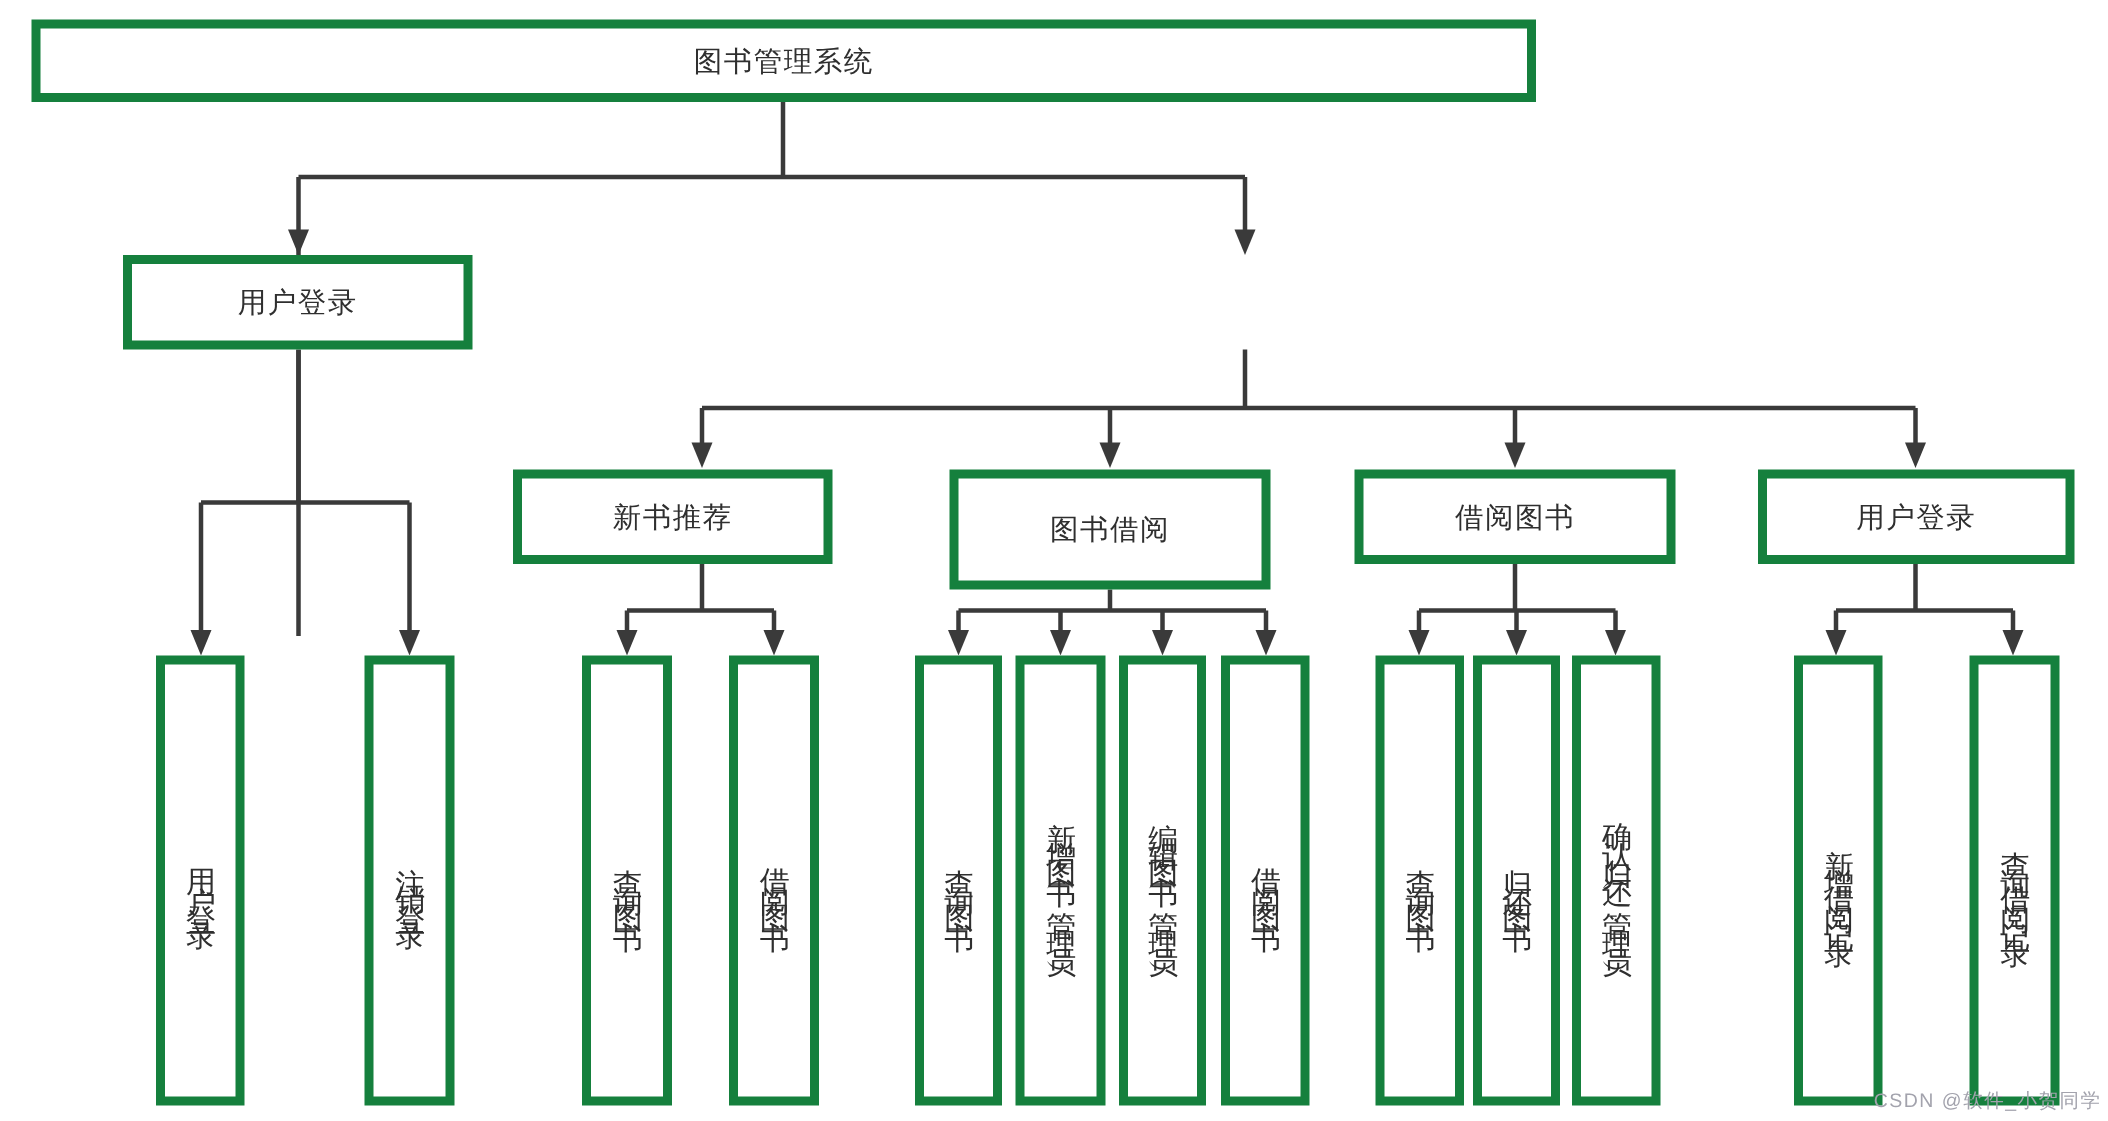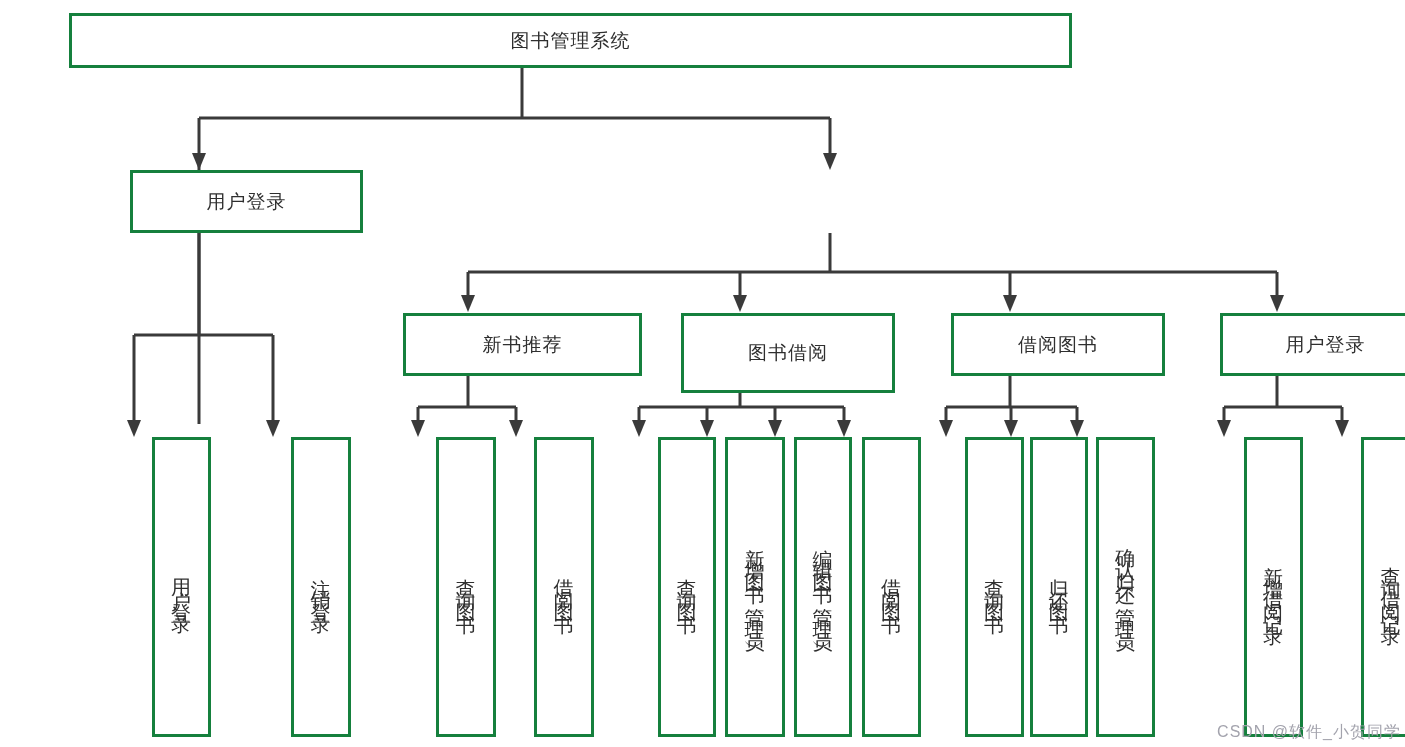--- a/index.html
+++ b/index.html
@@ -2,32 +2,32 @@
 <html><head>
 <meta charset="utf-8">
 <style>
   html,body{margin:0;padding:0;background:#fff;}
   .canvas{
     position:relative;width:1405px;height:747px;background:#ffffff;
     font-family:"Liberation Sans",sans-serif;overflow:hidden;
   }
   .connectors{position:absolute;left:0;top:0;z-index:0;}
   .node{
-    position:absolute;box-sizing:border-box;border:3px solid #15803d;
+    position:absolute;box-sizing:border-box;border:6px solid #15803d;
     background:#ffffff;display:flex;align-items:center;justify-content:center;
-    color:#2f2f2f;z-index:1;margin-left:48px;
+    color:#2f2f2f;z-index:1;
   }
   .node .hlabel{font-size:19px;letter-spacing:1px;white-space:nowrap;}
   .leaf .vlabel{
     writing-mode:vertical-rl;font-size:20px;letter-spacing:12px;
     line-height:1;white-space:nowrap;
   }
   .watermark{
     position:absolute;right:4px;bottom:4px;z-index:2;
-    font-size:16px;color:#a3a3ad;letter-spacing:1px;white-space:nowrap;
+    font-size:13px;color:#a3a3ad;letter-spacing:1px;white-space:nowrap;
   }
 </style>
 </head>
 <body>
 
 <div class="canvas">
 
   <svg class="connectors" width="1405" height="747" viewBox="0 0 1405 747">
     <g stroke="#3a3a3a" stroke-width="3" fill="none">
 
@@ -69,21 +69,21 @@
   </svg>
 
   <div class="node" style="left:21px;top:13px;width:1003px;height:55px">
     <span class="hlabel">图书管理系统</span>
   </div>
 
   <div class="node" style="left:82px;top:170px;width:233px;height:63px">
     <span class="hlabel">用户登录</span>
   </div>
 
-  <div class="node" style="left:355px;top:313px;width:239px;height:63px">
+  <div class="node" style="left:342px;top:313px;width:213px;height:63px">
     <span class="hlabel">新书推荐</span>
   </div>
   <div class="node" style="left:633px;top:313px;width:214px;height:80px">
     <span class="hlabel">图书借阅</span>
   </div>
   <div class="node" style="left:903px;top:313px;width:214px;height:63px">
     <span class="hlabel">借阅图书</span>
   </div>
   <div class="node" style="left:1172px;top:313px;width:211px;height:63px">
     <span class="hlabel">用户登录</span>

